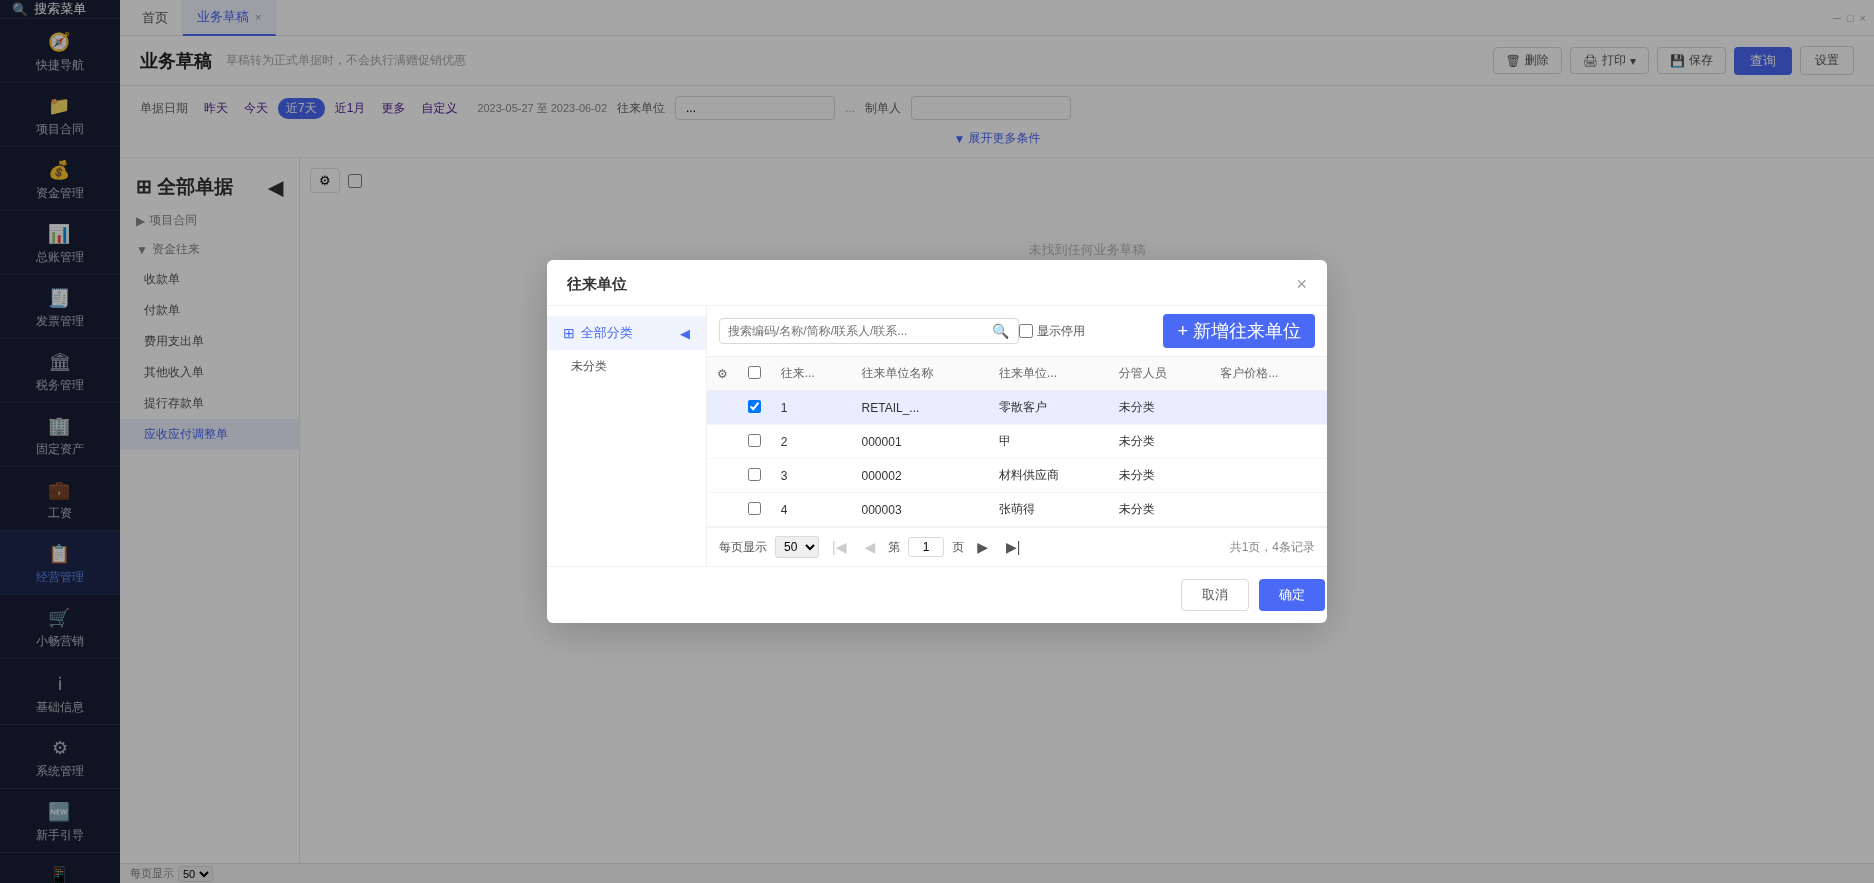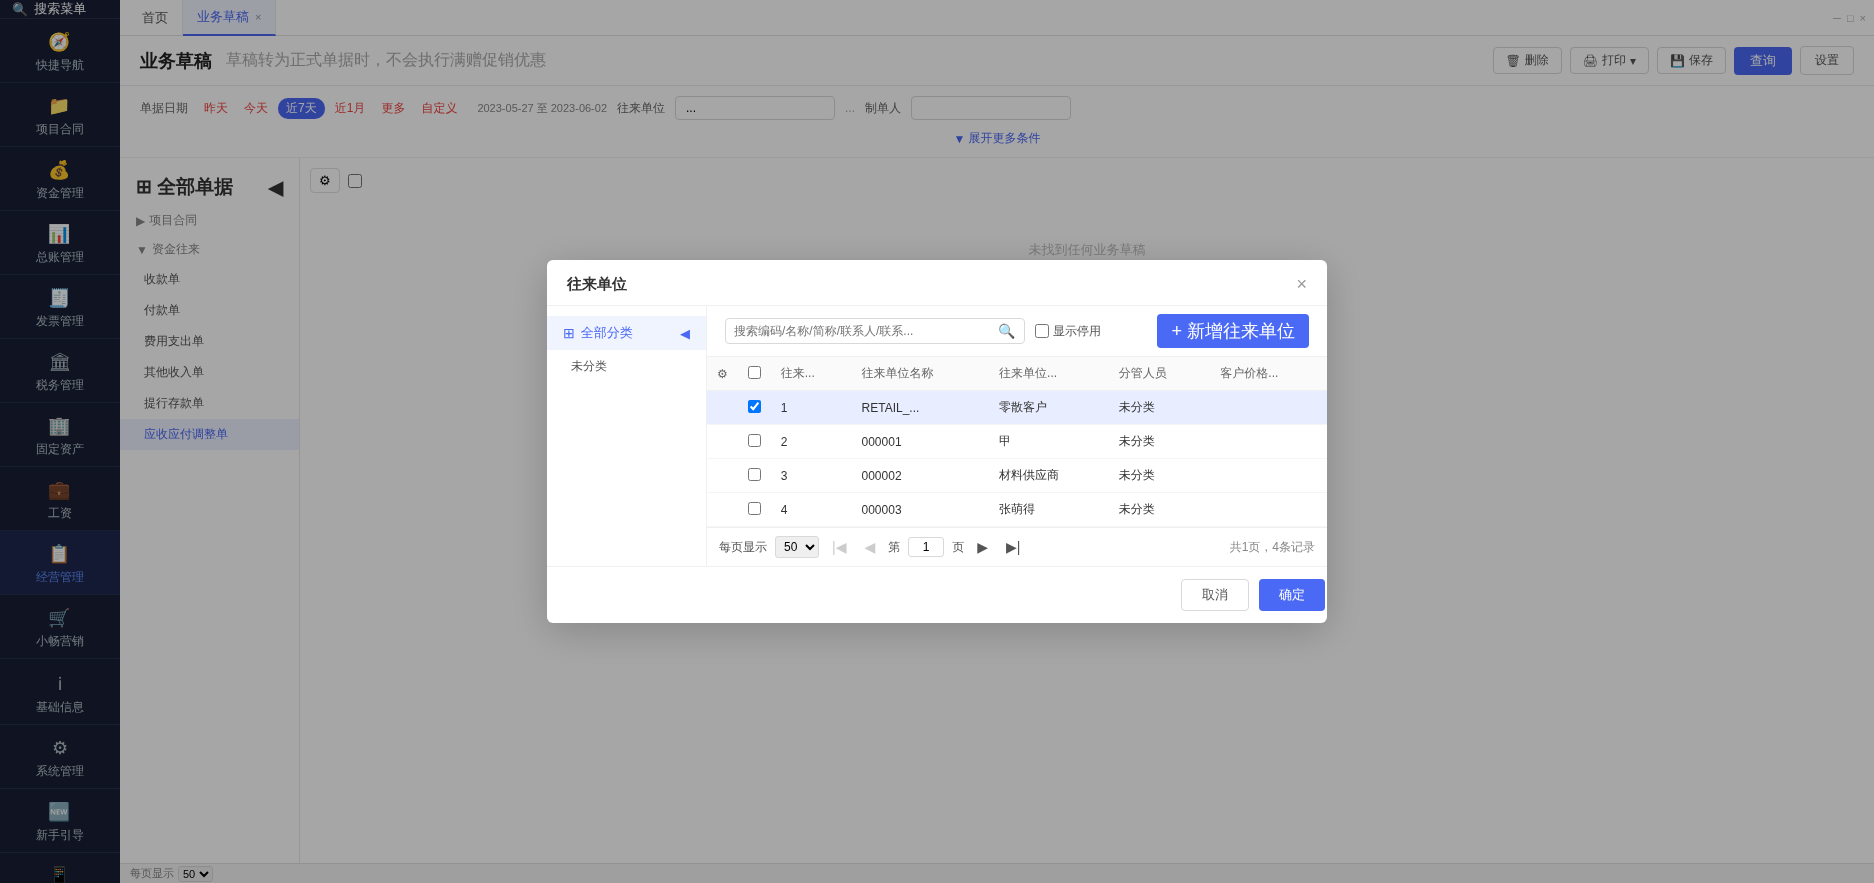--- a/index.html
+++ b/index.html
@@ -74,40 +74,40 @@
 
     
     .page-header {
       display: flex;
       align-items: center;
       padding: 10px 20px;
       background: #fff;
       border-bottom: 1px solid #ebebeb;
     }
     .page-title { font-size: 18px; font-weight: bold; color: #222; margin-right: 14px; }
-    .page-subtitle { font-size: 16px; color: #aaa; }
+    .page-subtitle { font-size: 12px; color: #aaa; }
     .header-actions { margin-left: auto; display: flex; gap: 8px; align-items: center; }
     .btn-icon { background: none; border: 1px solid #d9d9d9; border-radius: 4px; padding: 4px 12px; font-size: 12px; color: #555; cursor: pointer; display: flex; align-items: center; gap: 4px; }
     .btn-primary { background: #4a69f5; color: #fff; border: none; border-radius: 4px; padding: 5px 16px; font-size: 13px; cursor: pointer; }
     .btn-outline { background: #fff; border: 1px solid #d9d9d9; border-radius: 4px; padding: 5px 14px; font-size: 12px; cursor: pointer; color: #555; }
 
     
     .filter-bar {
       padding: 10px 20px;
       background: #fff;
       display: flex;
       flex-wrap: wrap;
       align-items: center;
       gap: 10px;
       border-bottom: 1px solid #f0f0f0;
       font-size: 12px;
     }
     .filter-label { color: #666; }
     .filter-date-options { display: flex; gap: 4px; }
-    .filter-date-btn { border: none; background: none; font-size: 12px; color: #ef4444; cursor: pointer; padding: 2px 6px; border-radius: 3px; }
+    .filter-date-btn { border: none; background: none; font-size: 12px; color: #4c1d95; cursor: pointer; padding: 2px 6px; border-radius: 3px; }
     .filter-date-btn.active { background: #4a69f5; color: #fff; border-radius: 10px; padding: 2px 8px; }
     .filter-date-range { color: #888; font-size: 11px; margin-left: 4px; }
     .filter-input { border: 1px solid #d9d9d9; border-radius: 4px; padding: 4px 10px; font-size: 12px; min-width: 160px; }
     .expand-btn { color: #4a69f5; background: none; border: none; cursor: pointer; font-size: 12px; display: flex; align-items: center; gap: 3px; }
 
     
     .content {
       flex: 1;
       display: flex;
       overflow: hidden;
@@ -215,22 +215,22 @@
     .modal-right {
       flex: 1;
       display: flex;
       flex-direction: column;
       overflow: hidden;
     }
 
     .modal-toolbar {
       display: flex;
       align-items: center;
-      padding: 8px 18px;
-      gap: 10px;
+      padding: 8px 12px;
+      gap: 0;
       border-bottom: 1px solid #f0f0f0;
     }
     .search-box {
       display: flex;
       align-items: center;
       border: 1px solid #d9d9d9;
       border-radius: 4px;
       padding: 4px 8px;
       flex: 1;
       max-width: 300px;

